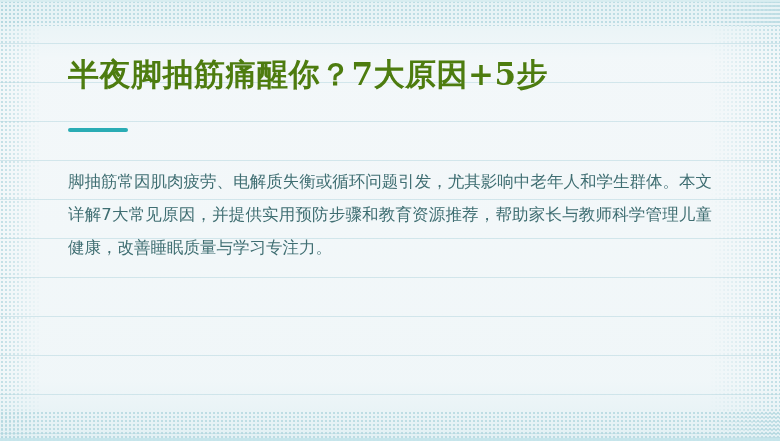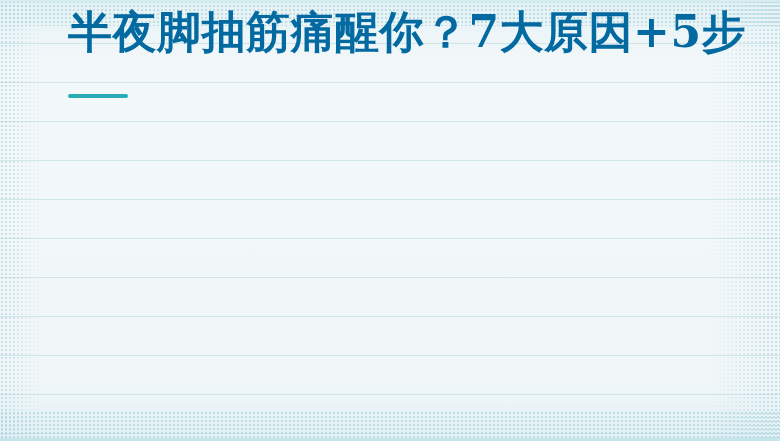--- a/index.html
+++ b/index.html
@@ -81,26 +81,27 @@
 
   .content {
     position: relative;
     z-index: 5;
     padding: 0 68px;
     box-sizing: border-box;
   }
 
   .headline {
     margin: 0;
+    padding-top: 52px;
     font-family: "DejaVu Serif", "Liberation Serif", serif;
     font-weight: 700;
-    font-size: 44px;
+    font-size: 31px;
     line-height: 1.44;
     letter-spacing: 0.5px;
-    color: #0369a1;
+    color: #4d7c0f;
     max-width: 648px;
     text-rendering: optimizeLegibility;
   }
   .headline .t-line { display: block; white-space: nowrap; }
 
   .rule {
     margin-top: 31px;
     width: 60px;
     height: 4px;
     border-radius: 2px;
@@ -134,15 +135,16 @@
   <div class="edge-bottom"></div>
 
   <div class="content">
 
     <h1 class="headline">
       <span class="t-line">半夜脚抽筋痛醒你？7大原因+5步</span>
     </h1>
 
     <div class="rule"></div>
 
+    <p class="summary">脚抽筋常因肌肉疲劳、电解质失衡或循环问题引发，尤其影响中老年人和学生群体。本文详解7大常见原因，并提供实用预防步骤和教育资源推荐，帮助家长与教师科学管理儿童健康，改善睡眠质量与学习专注力。</p>
 
   </div>
 </div>
 
 </body></html>

